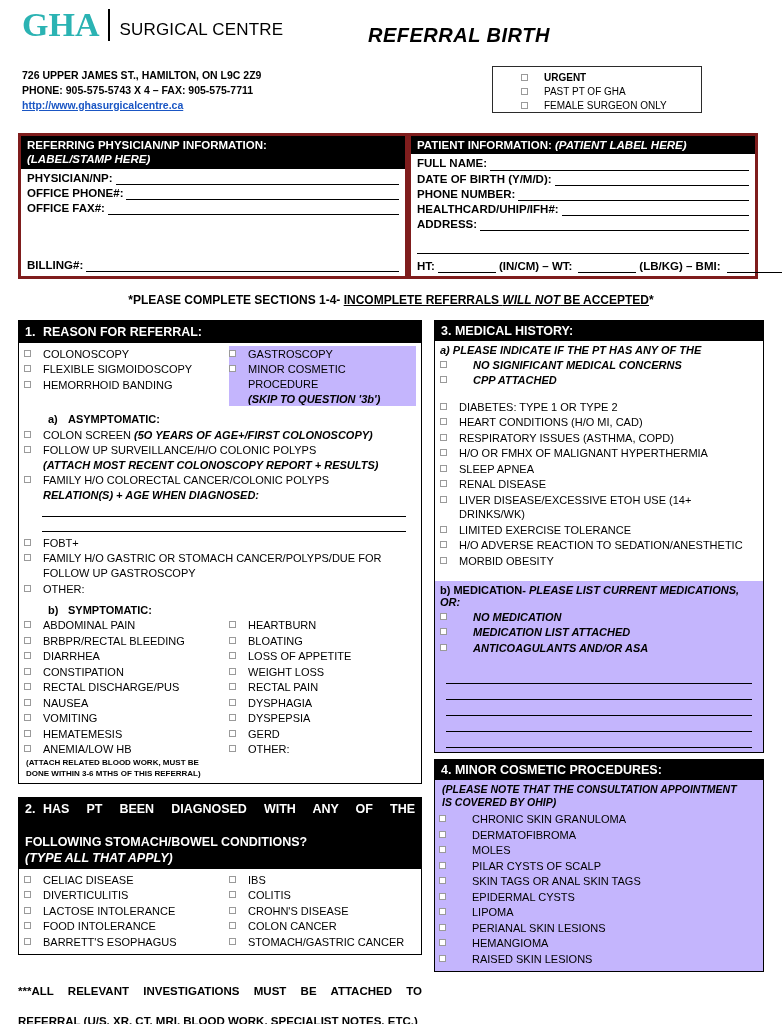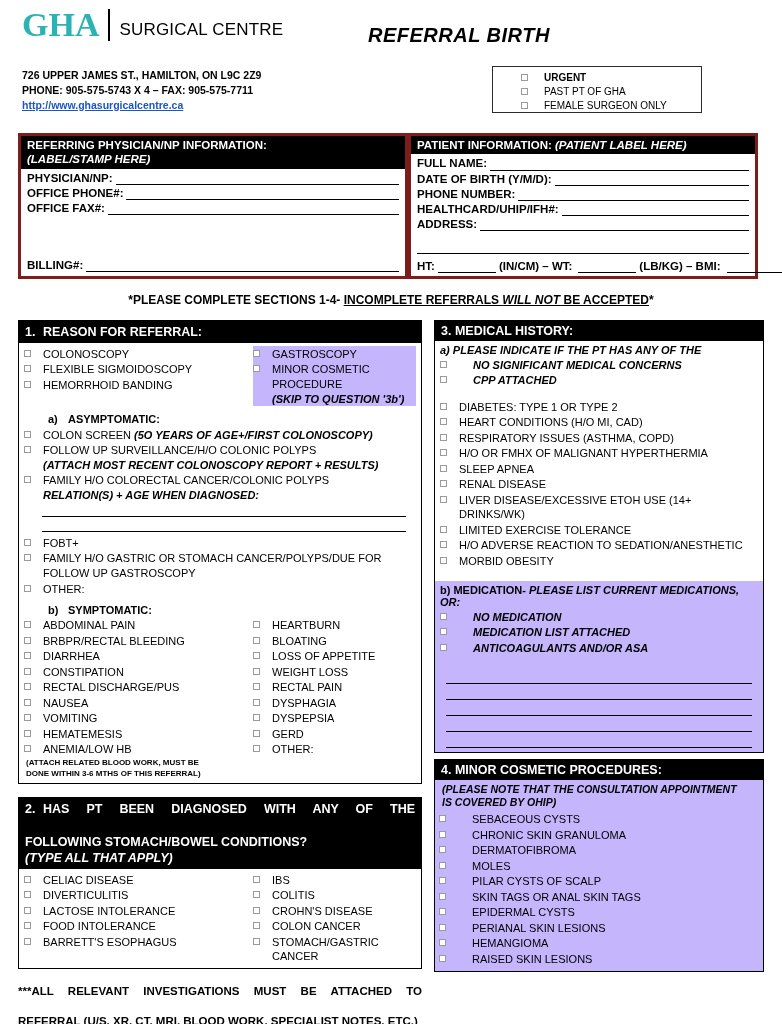--- a/index.html
+++ b/index.html
@@ -88,21 +88,21 @@
   .item .tx i { font-style:italic; font-weight:700; }
   .item.ind .tx { margin-left:26px; }
   .item.bold .tx { font-weight:700; font-style:italic; }
 
   .noitem { font-size:11px; line-height:1.32; padding-left:19px; }
   .sublabel { font-size:11px; font-weight:700; padding:7px 0 2px 24px; }
   .sublabel .ltr { display:inline-block; width:20px; }
   .notetext { font-size:11px; font-weight:700; font-style:italic; padding-left:19px; line-height:1.3; }
   .tinynote { font-size:8px; font-weight:700; line-height:1.25; padding-left:2px; margin-top:1px; }
 
-  .two { display:flex;gap:24px; }
+  .two { display:flex; }
   .two .c1 { width:205px; }
   .two .c2 { flex:1; }
 
   .shade { background:#c4b5fd; }
 
   .wline { border-bottom:1.2px solid #000; height:11px; margin:4px 10px 3px 18px; }
   .wline.r { margin:5px 6px 5px 6px; }
 
   .footnote {
     position:absolute; left:18px; top:984px; width:404px;
@@ -538,24 +538,20 @@
 
     <div class="sec" style="margin-top:6px;">
       <div class="sec3-hd">4. MINOR COSMETIC PROCEDURES:</div>
       <div class="shade" style="padding:2px 4px 4px 4px;">
         <div class="ohip-note">
           <div>(PLEASE NOTE THAT THE  CONSULTATION APPOINTMENT</div>
           <div>IS COVERED BY OHIP)</div>
         </div>
         <div class="item ind">
             <span class="cb"></span>
-            <span class="tx">SEBACEOUS CYSTS</span>
-          </div>
-        <div class="item ind">
-            <span class="cb"></span>
             <span class="tx">CHRONIC SKIN GRANULOMA</span>
           </div>
         <div class="item ind">
             <span class="cb"></span>
             <span class="tx">DERMATOFIBROMA</span>
           </div>
         <div class="item ind">
             <span class="cb"></span>
             <span class="tx">MOLES</span>
           </div>
@@ -566,20 +562,24 @@
         <div class="item ind">
             <span class="cb"></span>
             <span class="tx">SKIN TAGS OR ANAL SKIN TAGS</span>
           </div>
         <div class="item ind">
             <span class="cb"></span>
             <span class="tx">EPIDERMAL CYSTS</span>
           </div>
         <div class="item ind">
             <span class="cb"></span>
+            <span class="tx">LIPOMA</span>
+          </div>
+        <div class="item ind">
+            <span class="cb"></span>
             <span class="tx">PERIANAL SKIN LESIONS</span>
           </div>
         <div class="item ind">
             <span class="cb"></span>
             <span class="tx">HEMANGIOMA</span>
           </div>
         <div class="item ind">
             <span class="cb"></span>
             <span class="tx">RAISED SKIN LESIONS</span>
           </div>

